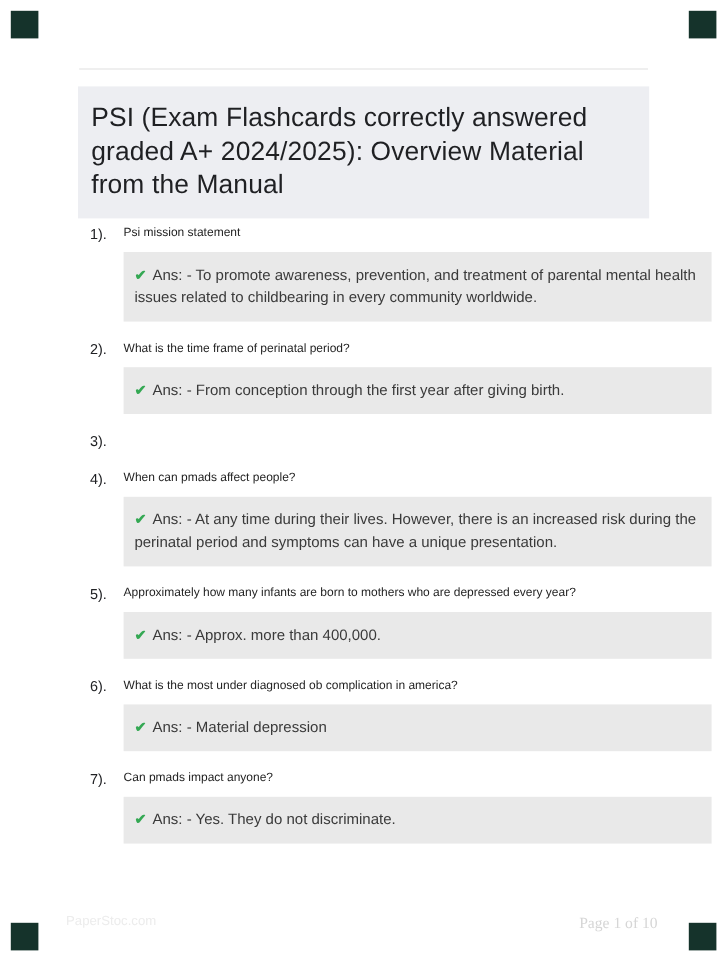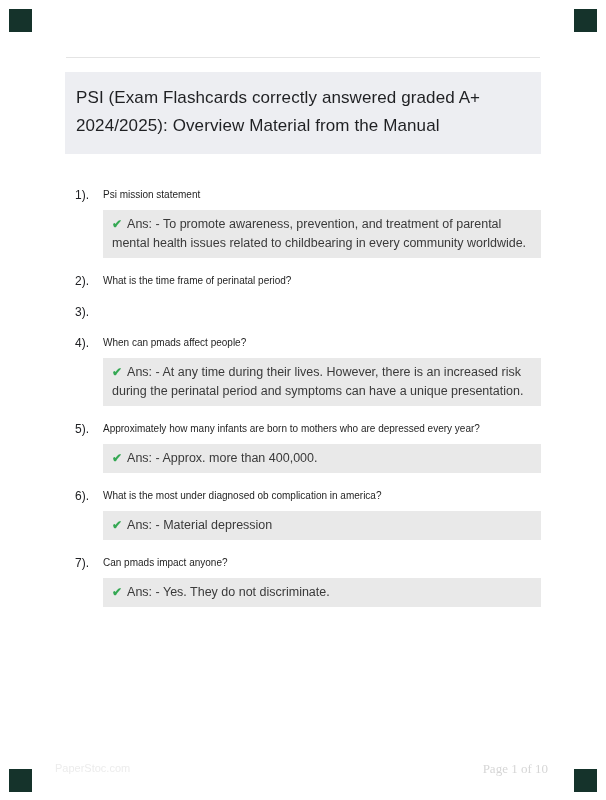--- a/index.html
+++ b/index.html
@@ -32,21 +32,21 @@
   }
 
   .title-box {
     position: absolute;
     left: 65px;
     top: 72px;
     width: 476px;
     box-sizing: border-box;
     background: #edeef2;
     padding: 12px 11px 14px 11px;
-    font-size: 17px;
+    font-size: 22px;
     line-height: 28px;
     color: #1f2023;
     letter-spacing: 0.1px;
   }
 
   .cards {
     position: absolute;
     left: 75px;
     top: 187px;
     width: 466px;
@@ -62,23 +62,23 @@
   }
   .q-text {
     font-size: 10px;
     line-height: 16px;
     color: #1f1f1f;
   }
   .answer-box {
     margin-left: 28px;
     margin-top: 7px;
     box-sizing: border-box;
-    width: 438px;
+    width: 490px;
     background: #e9e9e9;
-    padding: 5px 9px;
+    padding: 10px 9px;
     font-size: 12.5px;
     line-height: 19px;
     color: #3a3a3a;
   }
   .check {
     color: #34a853;
     font-weight: bold;
     font-size: 12px;
     margin-right: 5px;
   }
@@ -123,20 +123,23 @@
       <div class="answer-box">
         <span class="check">✔</span><span>Ans: - To promote awareness, prevention, and treatment of parental mental health issues related to childbearing in every community worldwide.</span>
       </div>
     </div>
 
     <div class="qa-item">
       <div class="q-row">
         <span class="q-num">2).</span>
         <span class="q-text">What is the time frame of perinatal period?</span>
       </div>
+      <div class="answer-box">
+        <span class="check">✔</span><span>Ans: - From conception through the first year after giving birth.</span>
+      </div>
     </div>
 
     <div class="qa-item">
       <div class="q-row">
         <span class="q-num">3).</span>
       </div>
     </div>
 
     <div class="qa-item">
       <div class="q-row">

